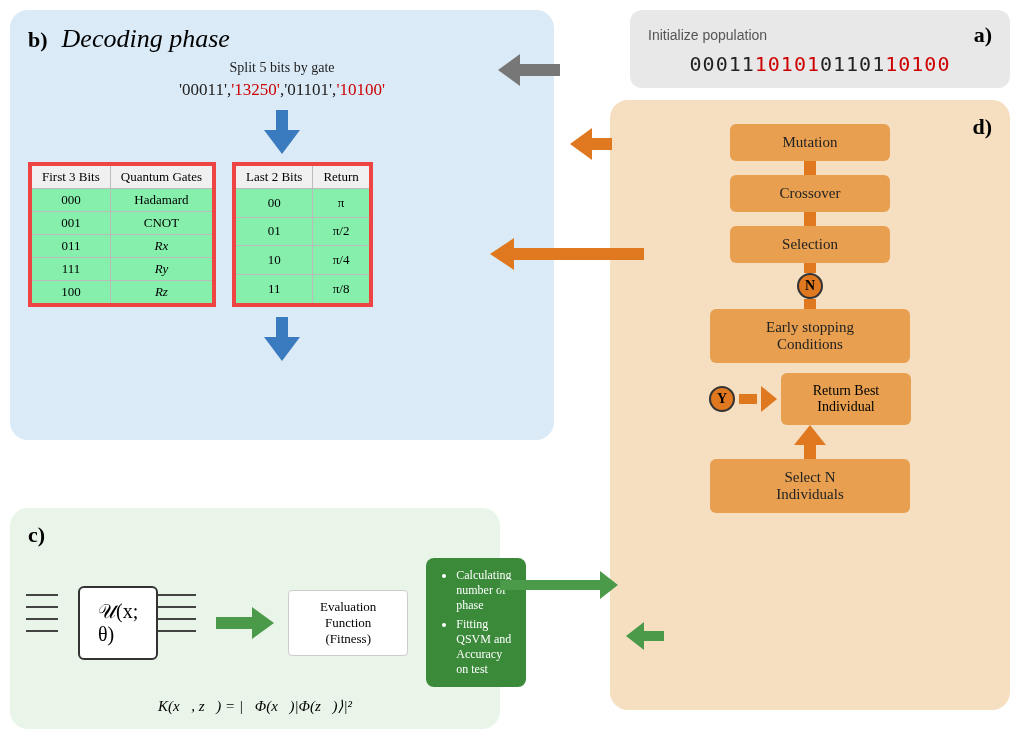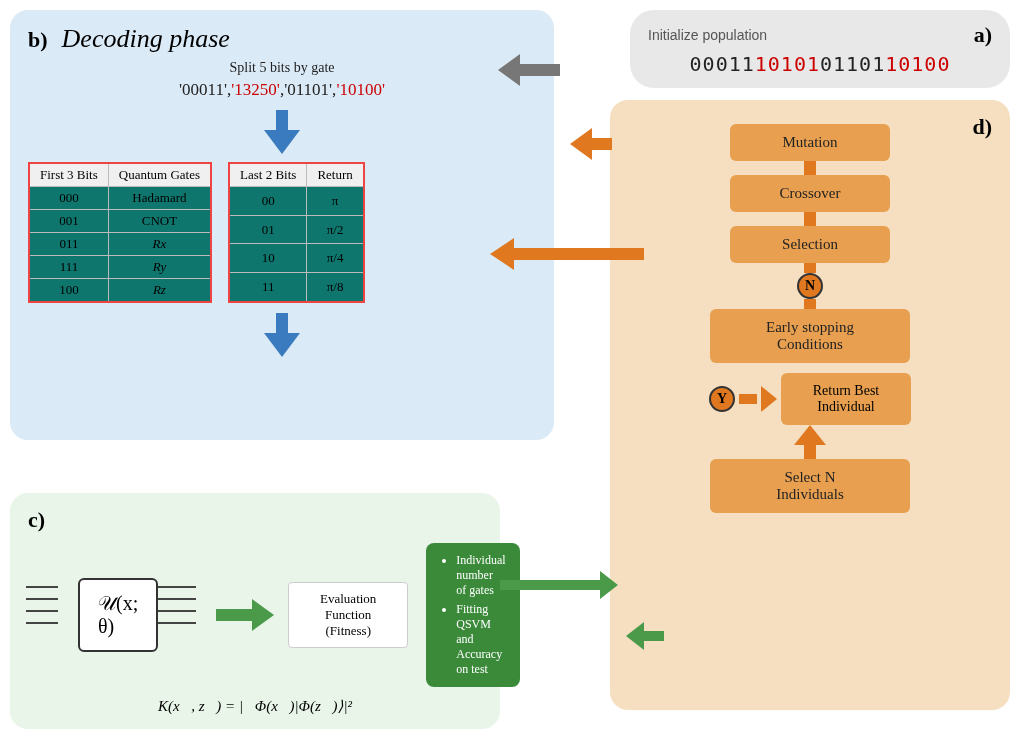--- a/index.html
+++ b/index.html
@@ -19,21 +19,21 @@
       padding: 10px;
     }
 
     
     .section-a {
       position: absolute;
       top: 10px;
       right: 10px;
       width: 380px;
       background: #e8e8e8;
-      border-radius: 24px;
+      border-radius: 12px;
       padding: 12px 18px 12px 18px;
     }
     .section-a-binary {
       font-size: 20px;
       text-align: center;
       letter-spacing: 1px;
       font-family: monospace;
     }
     .black-bit { color: #222; }
     .red-bit { color: #cc0000; }
@@ -95,22 +95,22 @@
 
     
     .tables-row {
       display: flex;
       gap: 16px;
       margin-top: 4px;
     }
     .gate-table, .angle-table {
       border-collapse: collapse;
       font-size: 13px;
-      background: #0f766e;
-      border: 2px solid #ef4444;
+      background: #86efac;
+      border: 4px solid #ef4444;
     }
     .gate-table th, .gate-table td,
     .angle-table th, .angle-table td {
       border: 1px solid #bbb;
       padding: 3px 10px;
       text-align: center;
     }
     .gate-table th, .angle-table th {
       background: #f0f0f0;
       font-weight: normal;
@@ -406,21 +406,21 @@
         <div style="width:36px;height:12px;background:#4a9a4a;"></div>
         <div style="width:0;height:0;border-top:16px solid transparent;border-bottom:16px solid transparent;border-left:22px solid #4a9a4a;"></div>
       </div>
 
       <div class="eval-box" style="margin-left:4px;">
         <div>Evaluation<br>Function (Fitness)</div>
       </div>
 
       <div class="fitness-green-box" style="margin-left:8px;">
         <ul>
-          <li>Individual number of gates</li>
+          <li>Calculating number of phase</li>
           <li style="margin-top:4px;">Fitting QSVM and Accuracy on test</li>
         </ul>
       </div>
     </div>
 
     
     <div class="kernel-formula" style="margin-top:10px;">
       <i>K</i>(<i>x⃗</i>, <i>z⃗</i>) = |⟨Φ(<i>x⃗</i>)|Φ(<i>z⃗</i>)⟩|²
     </div>
   </div>

